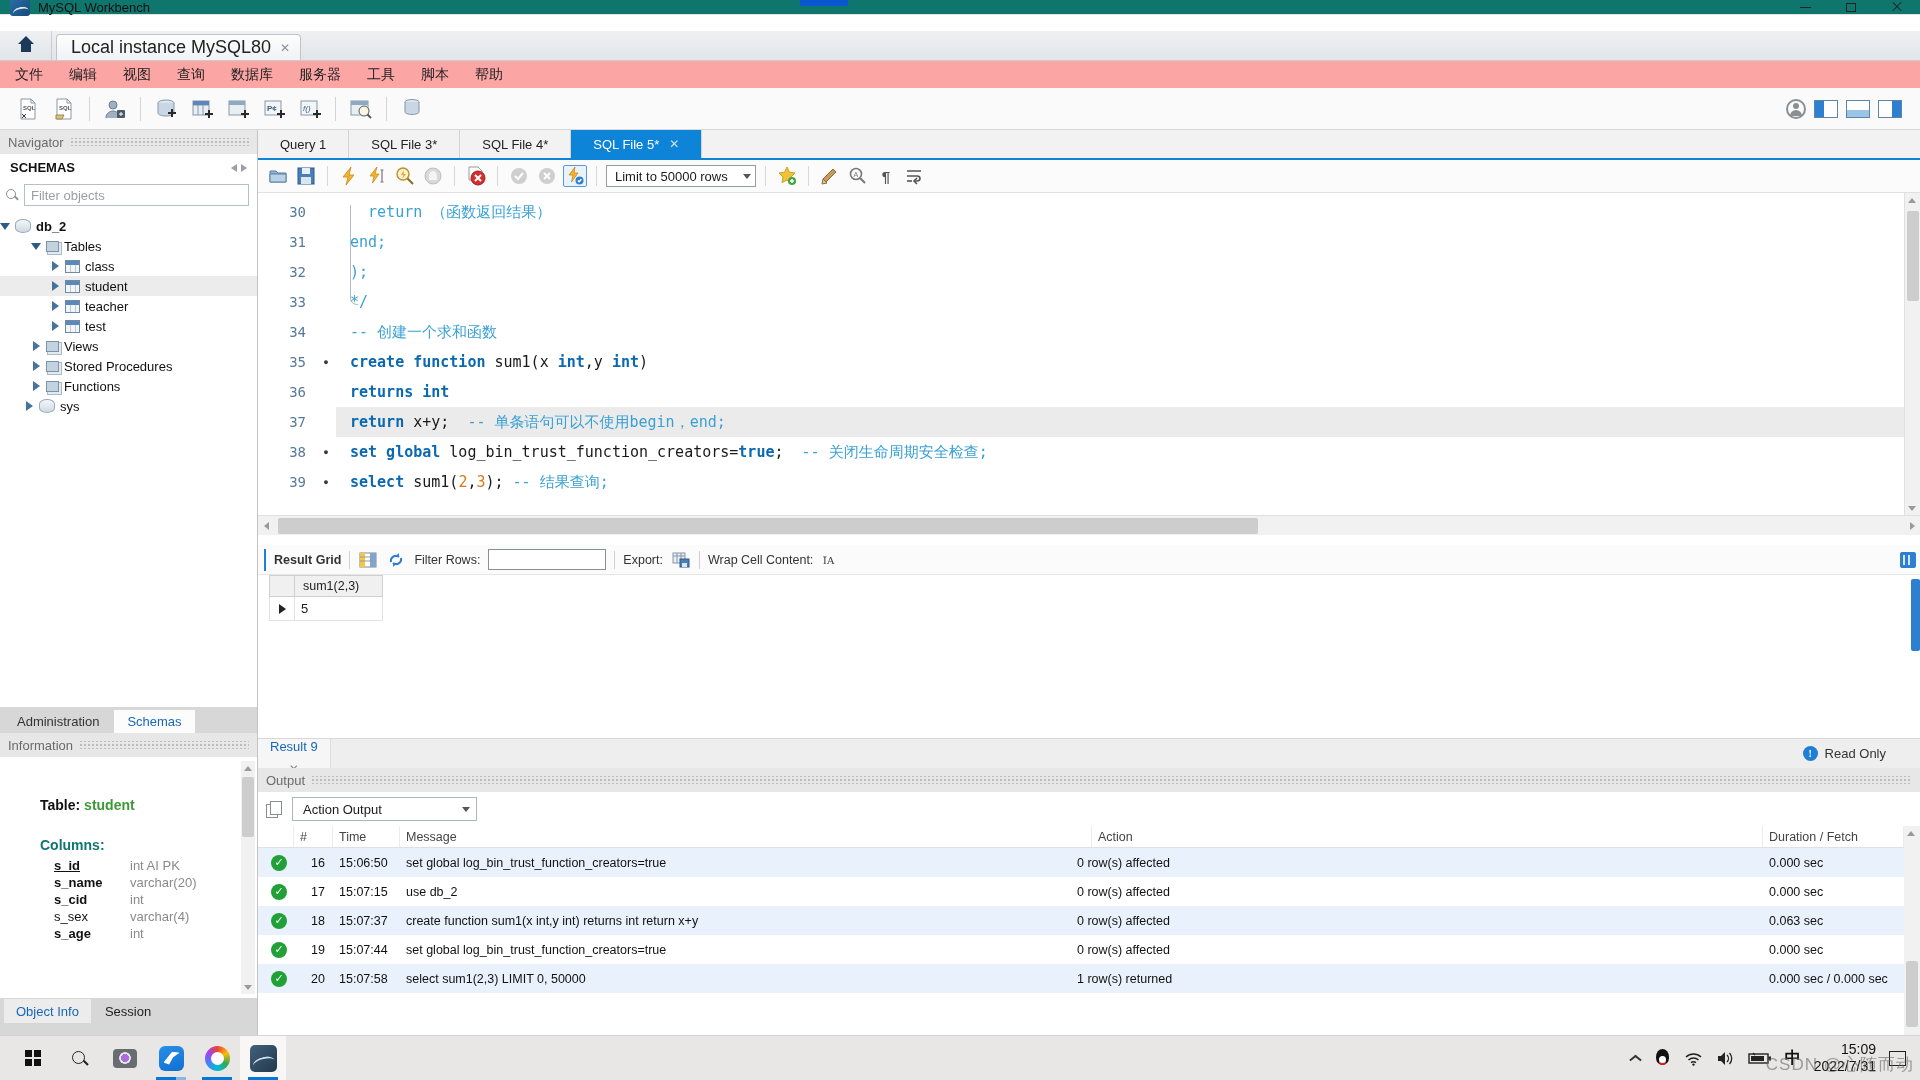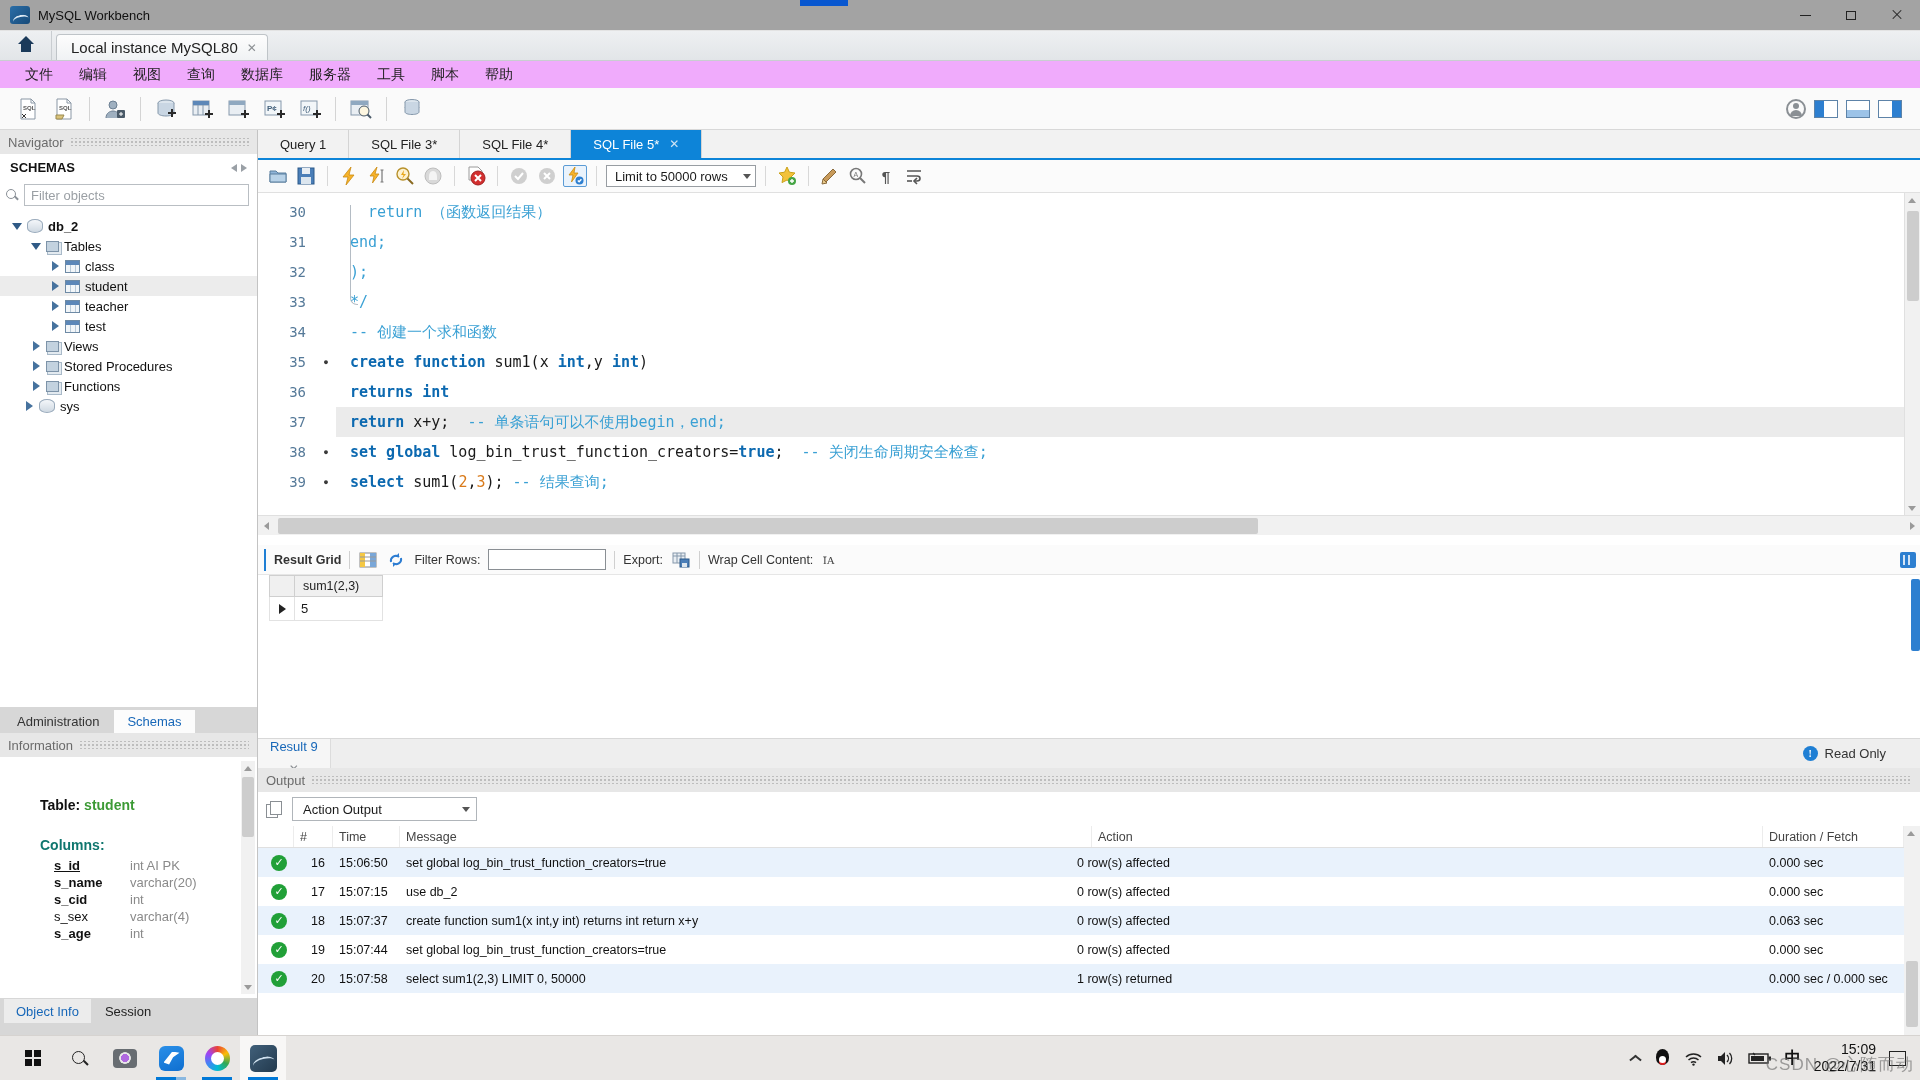--- a/index.html
+++ b/index.html
@@ -1,45 +1,45 @@
 <!DOCTYPE html>
 <html style="--accent: #0d84d8;"><head>
 <meta charset="utf-8">
 <style>
   * { margin:0; padding:0; box-sizing:border-box; }
   html,body { width:1920px; height:1080px; overflow:hidden; }
   body { font-family:"Liberation Sans","DejaVu Sans",sans-serif; font-size:13px; color:#1a1a1a; background:#fff; }
   .app { position:relative; width:1920px; height:1080px; background:#fff; overflow:hidden; }
 
   
-  .titlebar { position:absolute; left:0; top:0; width:1920px; height:31px; background:#a3a3a3; border-bottom:1px solid #e3e3e3; display:flex; align-items:center; }
+  .titlebar { position:absolute; left:0; top:0; width:1920px; height:15px; background:#0f766e; border-bottom:1px solid #e3e3e3; display:flex; align-items:center; }
   .app-logo { width:20px; height:18px; margin:0 8px 0 10px; border-radius:3px; background:linear-gradient(135deg,#2b6ea8,#174a78); position:relative; overflow:hidden; }
   .app-logo::after { content:""; position:absolute; left:3px; top:9px; width:16px; height:8px; border-top:2px solid #dce9f4; border-radius:50%; transform:rotate(-12deg); }
   .title-text { font-size:13px; color:#111; }
   .top-blue-strip { position:absolute; left:800px; top:0; width:48px; height:6px; background:#0857d0; }
   .win-controls { margin-left:auto; display:flex; }
   .win-btn { width:46px; height:30px; display:flex; align-items:center; justify-content:center; }
   .glyph-min { width:11px; height:1px; background:#222; display:block; }
   .glyph-max { width:10px; height:9px; border:1px solid #222; display:block; }
   .glyph-close { position:relative; width:12px; height:12px; display:block; }
   .glyph-close::before,.glyph-close::after { content:""; position:absolute; left:0; top:5px; width:12px; height:1px; background:#222; }
   .glyph-close::before { transform:rotate(45deg);} .glyph-close::after { transform:rotate(-45deg);}
 
   
   .conn-bar { position:absolute; left:0; top:31px; width:1920px; height:30px; background:linear-gradient(#eef0f2,#e2e5e8); border-bottom:1px solid #c9cdd1; display:flex; align-items:flex-end; }
   .home-btn { width:52px; height:29px; display:flex; align-items:center; justify-content:center; border-right:1px solid #c9cdd1; }
   .home-icon { width:18px; height:15px; position:relative; }
   .home-icon::before { content:""; position:absolute; left:1px; top:-2px; border-left:8px solid transparent; border-right:8px solid transparent; border-bottom:8px solid #1b3a5a; }
   .home-icon::after { content:""; position:absolute; left:4px; top:6px; width:10px; height:8px; background:#1b3a5a; }
   .conn-tab { height:26px; margin-left:4px; padding:0 10px 0 14px; background:linear-gradient(#fdfdfd,#f0f2f4); border:1px solid #bfc4c8; border-bottom:none; border-radius:4px 4px 0 0; display:flex; align-items:center; gap:9px; }
-  .conn-tab-label { font-size:15px; color:#222; }
+  .conn-tab-label { font-size:18px; color:#222; }
   .tab-close { color:#8b8f93; font-size:12px; line-height:1; cursor:default; }
 
   
-  .menubar { position:absolute; left:0; top:61px; width:1920px; height:27px; background:#f0abfc; display:flex; align-items:center; padding-left:12px; }
+  .menubar { position:absolute; left:0; top:61px; width:1920px; height:27px; background:#fca5a5; display:flex; align-items:center; padding-left:2px; }
   .menu-item { padding:0 13px; font-size:14px; color:#222; height:27px; display:flex; align-items:center; }
 
   
   .toolbar { position:absolute; left:0; top:88px; width:1920px; height:42px; background:#fafafa; border-bottom:1px solid #d8d8d8; display:flex; align-items:center; padding:0 10px; }
   .tb-sep { width:1px; height:24px; background:#d4d4d4; margin:0 7px; }
   .mi { width:26px; height:24px; margin:0 5px; position:relative; display:flex; align-items:center; justify-content:center; }
   .mi svg { width:24px; height:24px; }
   .toolbar-right { margin-left:auto; display:flex; align-items:center; gap:8px; padding-right:8px; }
   .user-circle { width:20px; height:20px; border-radius:50%; border:2px solid #8a8f94; position:relative; }
   .user-circle::before { content:""; position:absolute; left:5px; top:2px; width:6px; height:6px; border-radius:50%; background:#8a8f94; }
@@ -366,21 +366,21 @@
     </div>
     <div class="schemas-row">
       <span class="schemas-title">SCHEMAS</span>
       <span class="expand-icon"></span>
     </div>
     <div class="filter-row">
       <span class="search-glyph"></span>
       <input class="filter-input" placeholder="Filter objects" style="">
     </div>
     <div class="tree" id="schema-tree">
-        <div class="tree-row" style="padding-left: 12px;">
+        <div class="tree-row" style="">
           <span class="tr-arrow down"></span>
           <span class="tr-icon ti-schema"></span>
           <span class="tree-label bold">db_2</span>
         </div>
         <div class="tree-row" style="padding-left: 31px;">
           <span class="tr-arrow down"></span>
           <span class="tr-icon ti-folder"></span>
           <span class="tree-label">Tables</span>
         </div>
         <div class="tree-row" style="padding-left: 50px;">

